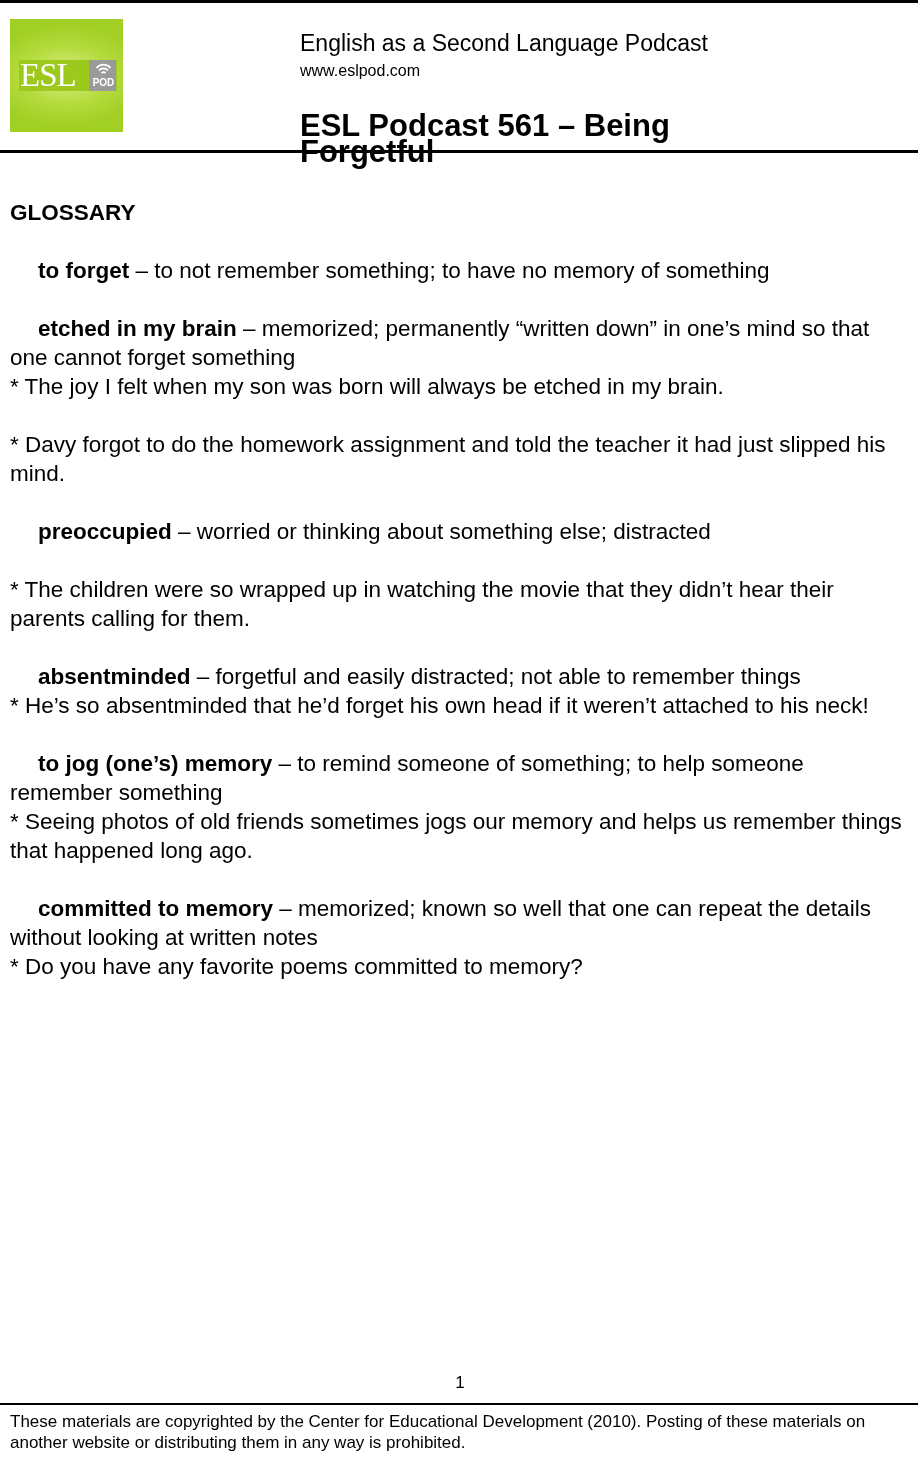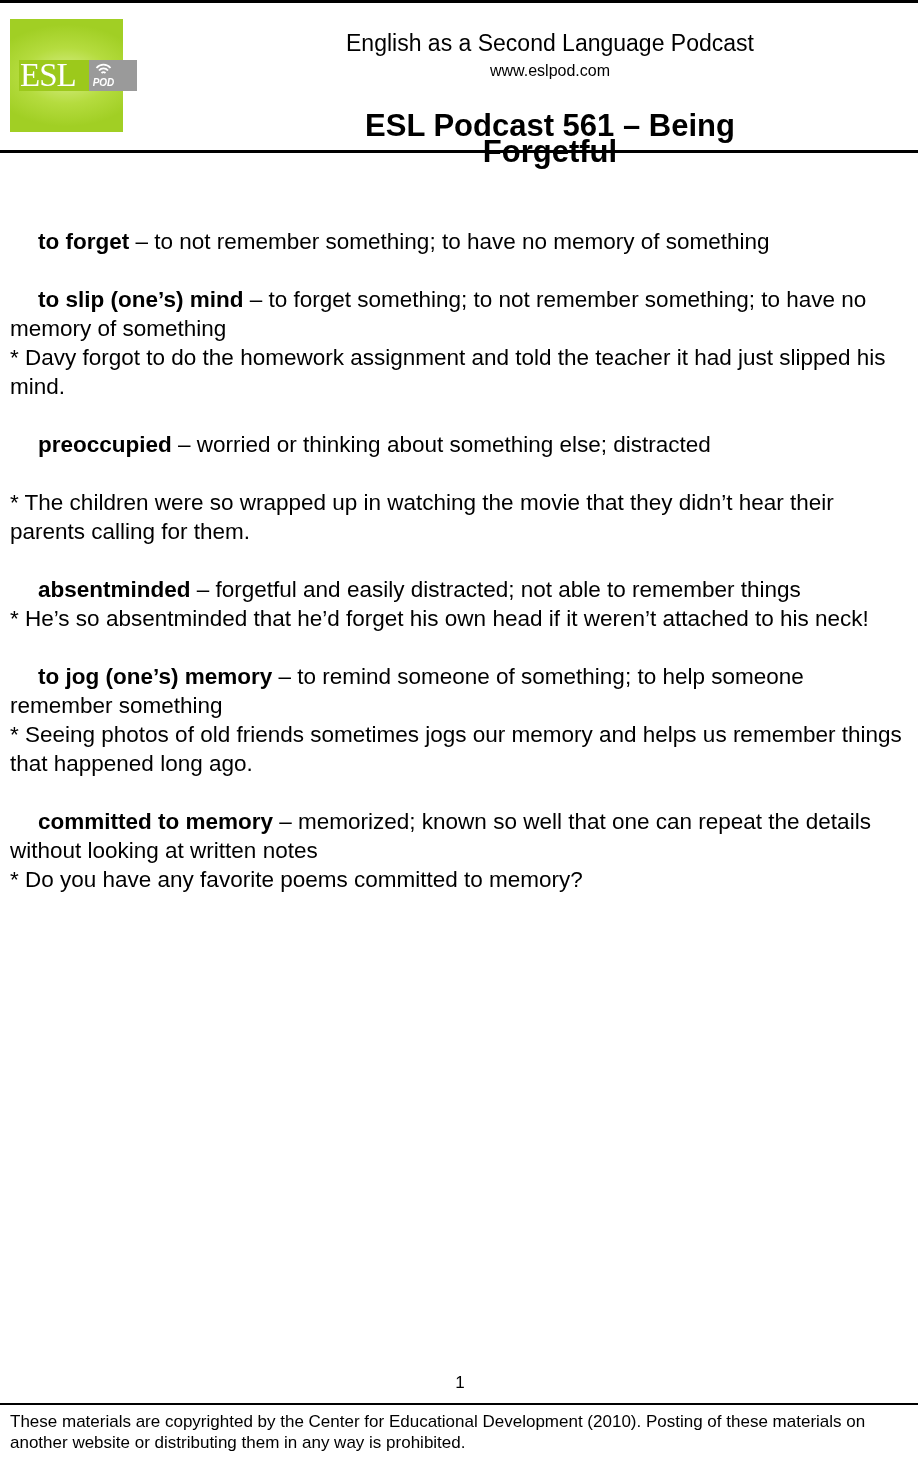--- a/index.html
+++ b/index.html
@@ -4,25 +4,25 @@
 <style>
   html, body { margin: 0; padding: 0; background: #ffffff; }
   body { width: 920px; height: 1459px; position: relative; overflow: hidden;
          font-family: "Liberation Sans", sans-serif; color: #000; }
   .top-rule { position: absolute; left: 0; top: 0; width: 918px; height: 3px; background: #000; }
   .logo { position: absolute; left: 10px; top: 19px; width: 113px; height: 113px;
           background: radial-gradient(ellipse 70% 45% at 50% 50%, #d9ef8a 0%, #b5dc3f 55%, #a1cf24 100%); }
   .logo-band { position: absolute; left: 9px; top: 41px; width: 98px; height: 31px; background: #9cc91b; }
   .logo-esl { position: absolute; left: 10px; top: 39px; font-family: "Liberation Serif", serif;
               font-weight: normal; font-size: 33px; color: #fff; letter-spacing: -1px; line-height: 34px; }
-  .logo-pod { position: absolute; left: 79px; top: 41px; width: 48px; height: 31px; background: #9a9a9a; font-style: italic; }
+  .logo-pod { position: absolute; left: 79px; top: 41px; width: 27px; height: 31px; background: #9a9a9a; }
   .logo-pod-text { position: absolute; left: 0; width: 29px; bottom: 3px; text-align: center;
                    font-size: 10px; font-weight: bold; color: #fff; line-height: 10px; }
   .logo-pod svg { position: absolute; left: 6px; top: 2px; }
-  .hdr { position: absolute; left: 300px; width: 500px; text-align: center; }
+  .hdr { position: absolute; left: 300px; width: 500px; text-align: left; }
   .hdr-title { top: 30px; font-size: 23px; line-height: 26px; }
   .hdr-url { top: 61px; font-size: 16px; line-height: 20px; }
   .hdr-ep { top: 113px; font-size: 31px; font-weight: bold; line-height: 26px; }
   .hdr-rule { position: absolute; left: 0; top: 150px; width: 918px; height: 3px; background: #000; }
   .content { position: absolute; left: 10px; top: 198px; width: 900px; font-size: 22.5px; line-height: 29px; }
   .glossary-title { font-weight: bold; margin: 0; height: 29px; }
   .entry { margin-top: 29px; }
   .entry p { margin: 0; }
   .term { font-weight: bold; margin-left: 28px; }
   .page-num { position: absolute; left: 0; width: 920px; top: 1373px; text-align: center;
@@ -47,26 +47,30 @@
     <div class="logo-pod-text">POD</div>
   </div>
 </div>
 
 <div class="hdr hdr-title">English as a Second Language Podcast</div>
 <div class="hdr hdr-url">www.eslpod.com</div>
 <div class="hdr hdr-ep">ESL Podcast 561 – Being Forgetful</div>
 <div class="hdr-rule"></div>
 
 <div class="content">
+  <h2 class="glossary-title" style="font-size:22.5px;">GLOSSARY</h2>
 
   <div class="entry">
     <p><span class="term">to forget</span><span> – to not remember something; to have no memory of something</span></p>
   </div>
   <div class="entry">
-    <p><span class="term">to slip (one’s) mind</span><span> – to forget something; to not remember something; to have no memory of something</span></p>
+    <p><span class="term">etched in my brain</span><span> – memorized; permanently “written down” in one’s mind so that one cannot forget something</span></p>
+    <p>* The joy I felt when my son was born will always be etched in my brain.</p>
+  </div>
+  <div class="entry">
     <p>* Davy forgot to do the homework assignment and told the teacher it had just slipped his mind.</p>
   </div>
   <div class="entry">
     <p><span class="term">preoccupied</span><span> – worried or thinking about something else; distracted</span></p>
   </div>
   <div class="entry">
     <p>* The children were so wrapped up in watching the movie that they didn’t hear their parents calling for them.</p>
   </div>
   <div class="entry">
     <p><span class="term">absentminded</span><span> – forgetful and easily distracted; not able to remember things</span></p>

